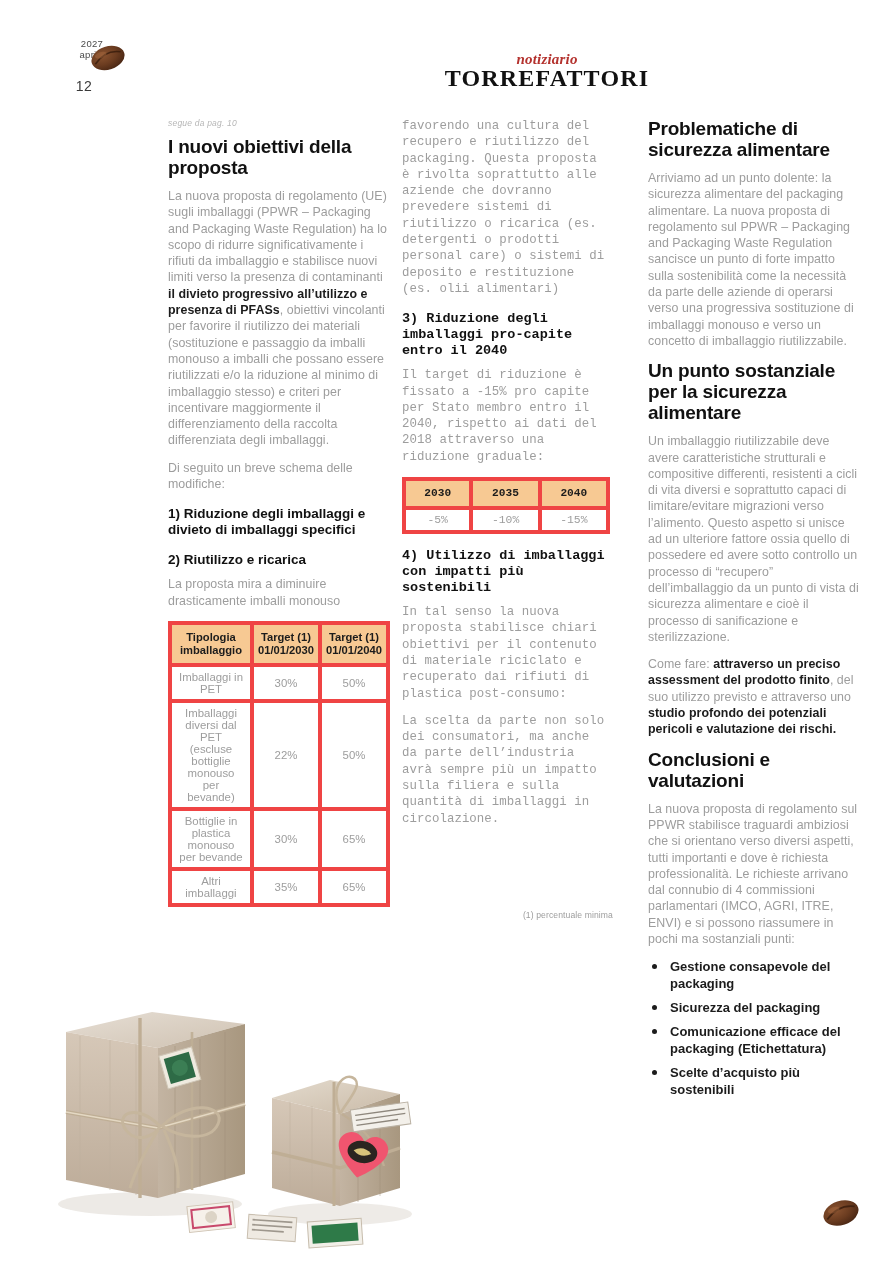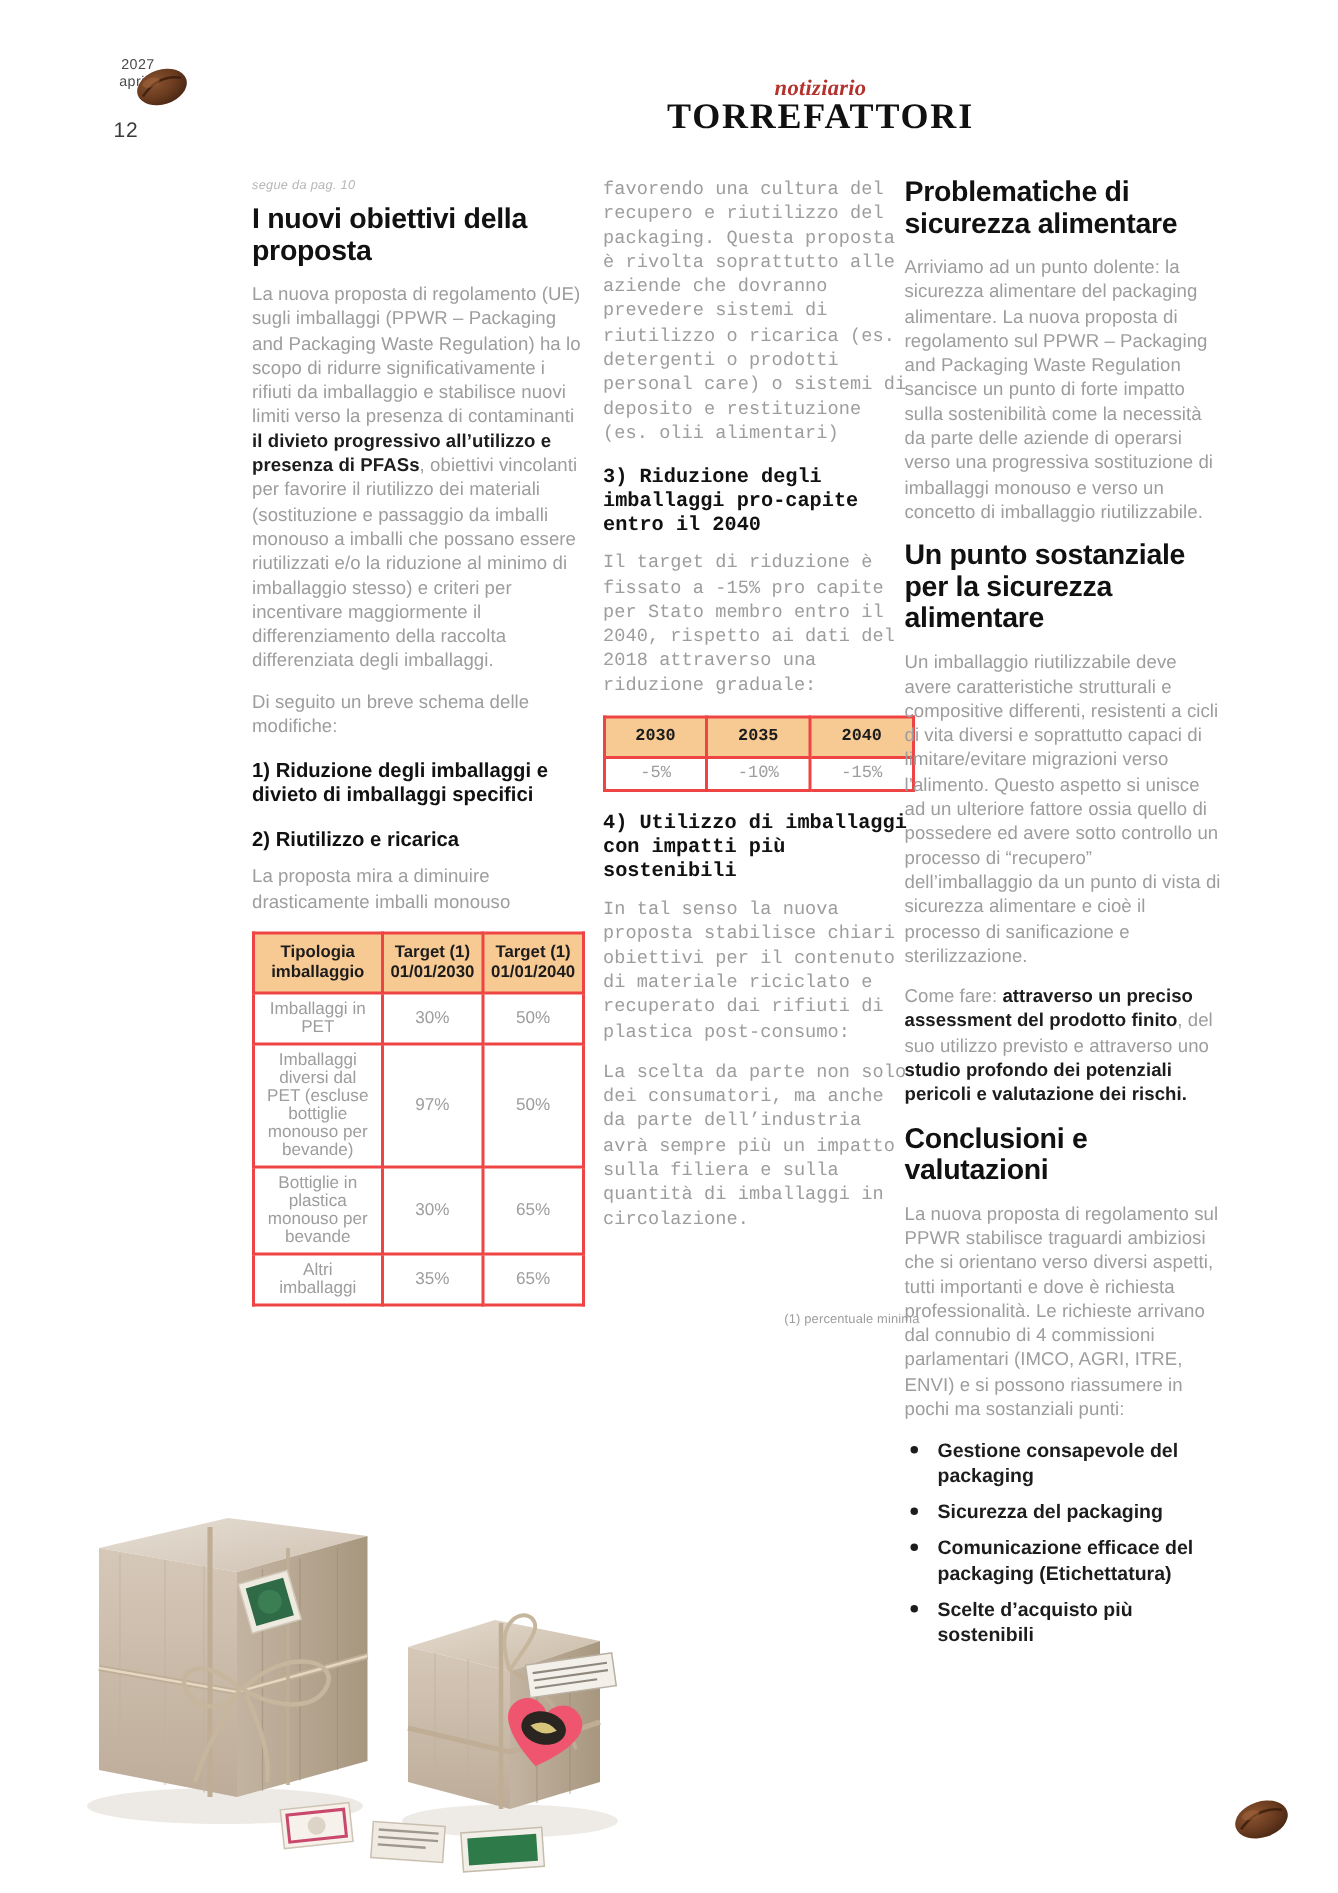--- a/index.html
+++ b/index.html
@@ -35,21 +35,21 @@
     font-family:"Liberation Serif", serif;
     font-weight:bold;font-size:24px;color:#111;letter-spacing:1.2px;
     line-height:25px;margin-top:-1px;
   }
 
   
   .cols{position:absolute;left:0;top:118px;width:892px;}
   .col{position:absolute;top:0;}
   .col1{left:168px;width:222px;}
   .col2{left:402px;width:208px;font-family:Liberation Mono, monospace;}
-  .col3{left:603px;width:212px;}
+  .col3{left:648px;width:212px;}
 
   .kicker{
     font-size:8.5px;font-style:italic;color:#b7b7b7;letter-spacing:.2px;
     margin:0 0 8px 0;
   }
 
   h2.head{
     font-size:19px;line-height:21px;font-weight:bold;color:#111;
     margin:0 0 10px 0;letter-spacing:-.2px;
   }
@@ -60,21 +60,21 @@
   p.body{
     font-size:12.4px;line-height:16.3px;color:#9d9d9d;
     margin:0 0 11px 0;letter-spacing:.05px;
   }
   p.body.tight{margin-bottom:0;}
   .b{font-weight:bold;color:#1c1c1c;}
 
   
   table.tbl{border-collapse:collapse;width:100%;}
   table.tbl td,table.tbl th{
-    border:2px solid #ef4444;
+    border:4px solid #ef4444;
     font-size:11.4px;color:#9d9d9d;
     text-align:center;vertical-align:middle;
     padding:4px 3px;font-weight:normal;
   }
   table.tbl th{
     background:#f7c993;color:#1c1c1c;font-weight:bold;
     font-size:11.2px;line-height:13px;padding:6px 3px;
   }
   .tbl-small{margin:12px 0 4px 0;}
   .tbl-small th{font-size:13px;padding:5px 3px;}
@@ -168,21 +168,21 @@
         </tr>
       </thead>
       <tbody>
         <tr>
           <td class="c1">Imballaggi in PET</td>
           <td>30%</td>
           <td>50%</td>
         </tr>
         <tr>
           <td class="c1">Imballaggi diversi dal PET (escluse bottiglie monouso per bevande)</td>
-          <td>97%</td>
+          <td>22%</td>
           <td>50%</td>
         </tr>
         <tr>
           <td class="c1">Bottiglie in plastica monouso per bevande</td>
           <td>30%</td>
           <td>65%</td>
         </tr>
         <tr>
           <td class="c1">Altri imballaggi</td>
           <td>35%</td>

